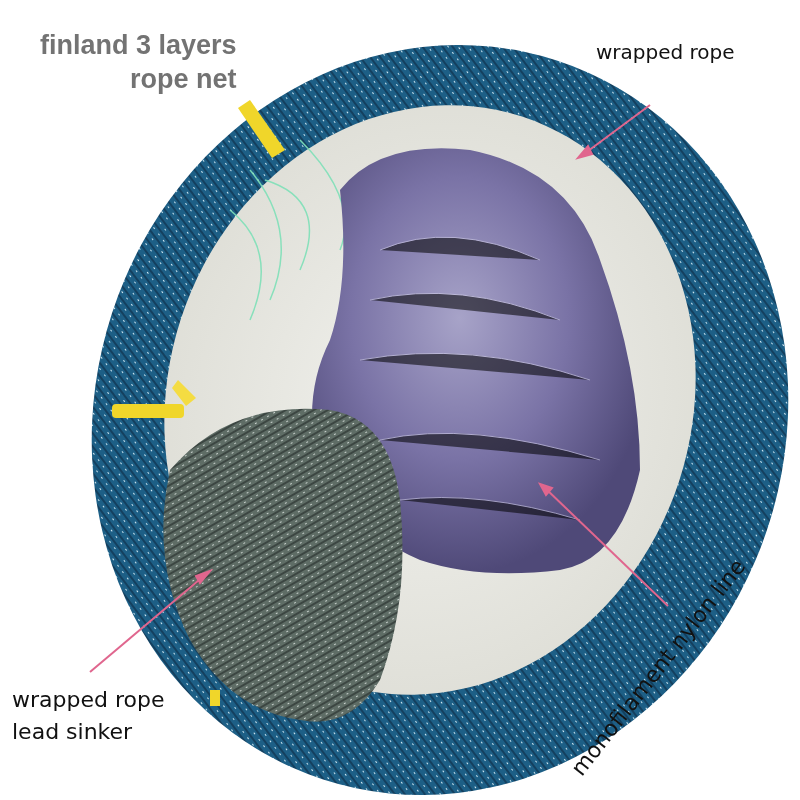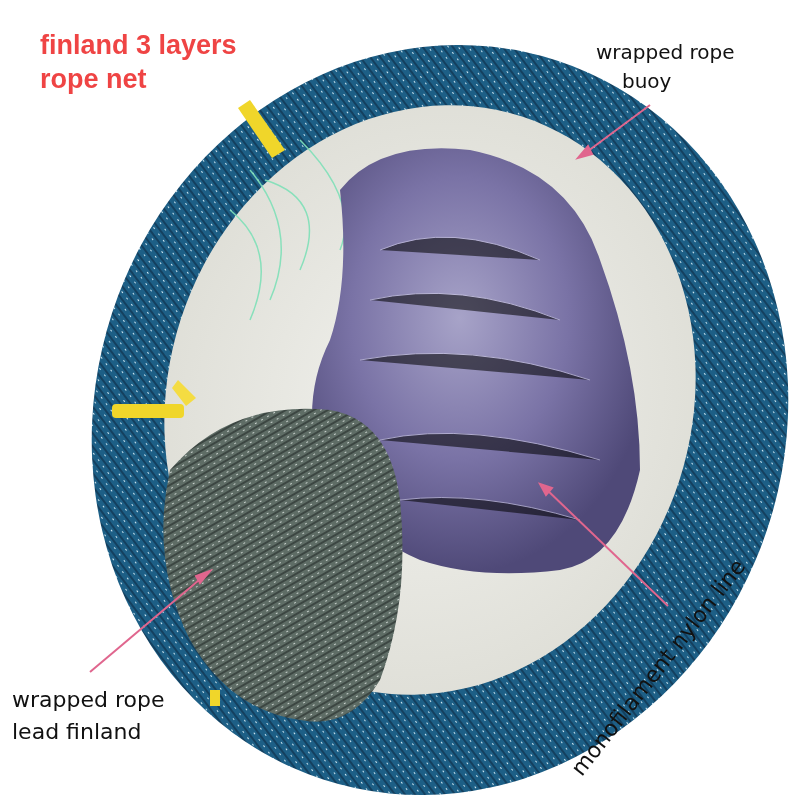--- a/index.html
+++ b/index.html
@@ -1,19 +1,19 @@
 <!DOCTYPE html>
 <html><head>
   <meta charset="utf-8">
   <style>
     html, body { margin: 0; padding: 0; background: #ffffff; }
     body { width: 800px; height: 800px; position: relative; overflow: hidden; font-family: "DejaVu Sans", sans-serif; }
     .scene { position: absolute; left: 0; top: 0; width: 800px; height: 800px; }
     .label { position: absolute; white-space: nowrap; color: #111; }
-    .title { left: 40px; top: 28px; color: #ef4444; font-family: "Liberation Sans", sans-serif; font-weight: bold; font-size: 27px; line-height: 34px; }
+    .title { left: 40px; top: 28px; color: #737373; font-family: "Liberation Sans", sans-serif; font-weight: bold; font-size: 27px; line-height: 34px; text-align: right; }
     .buoy { left: 596px; top: 38px; font-size: 20px; line-height: 29px; }
     .buoy .l2 { padding-left: 26px; }
     .sinker { left: 12px; top: 684px; font-size: 22px; line-height: 32px; }
     .mono { left: 566px; top: 765px; font-size: 22px; transform-origin: 0 0; transform: rotate(-52deg); }
     .line { display: block; }
   </style>
 </head>
 <body>
 
 <svg class="scene" viewBox="0 0 800 800" xmlns="http://www.w3.org/2000/svg">
@@ -83,21 +83,20 @@
   </g>
 </svg>
 
 <div class="label title">
   <span class="line">finland 3 layers</span>
   <span class="line">rope net</span>
 </div>
 
 <div class="label buoy">
   <span class="line">wrapped rope</span>
-  <span class="line l2">buoy</span>
 </div>
 
 <div class="label sinker">
   <span class="line">wrapped rope</span>
-  <span class="line">lead finland</span>
+  <span class="line">lead sinker</span>
 </div>
 
 <div class="label mono">monofilament nylon line</div>
 
 </body></html>

